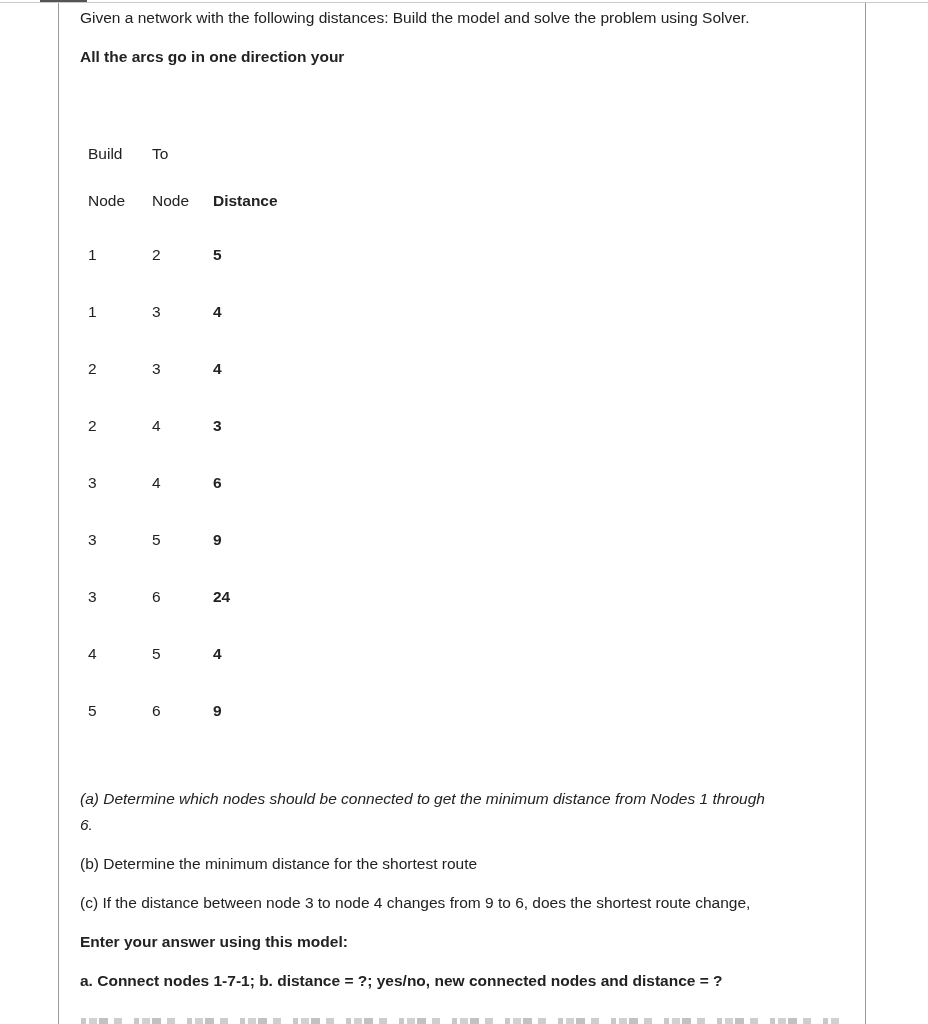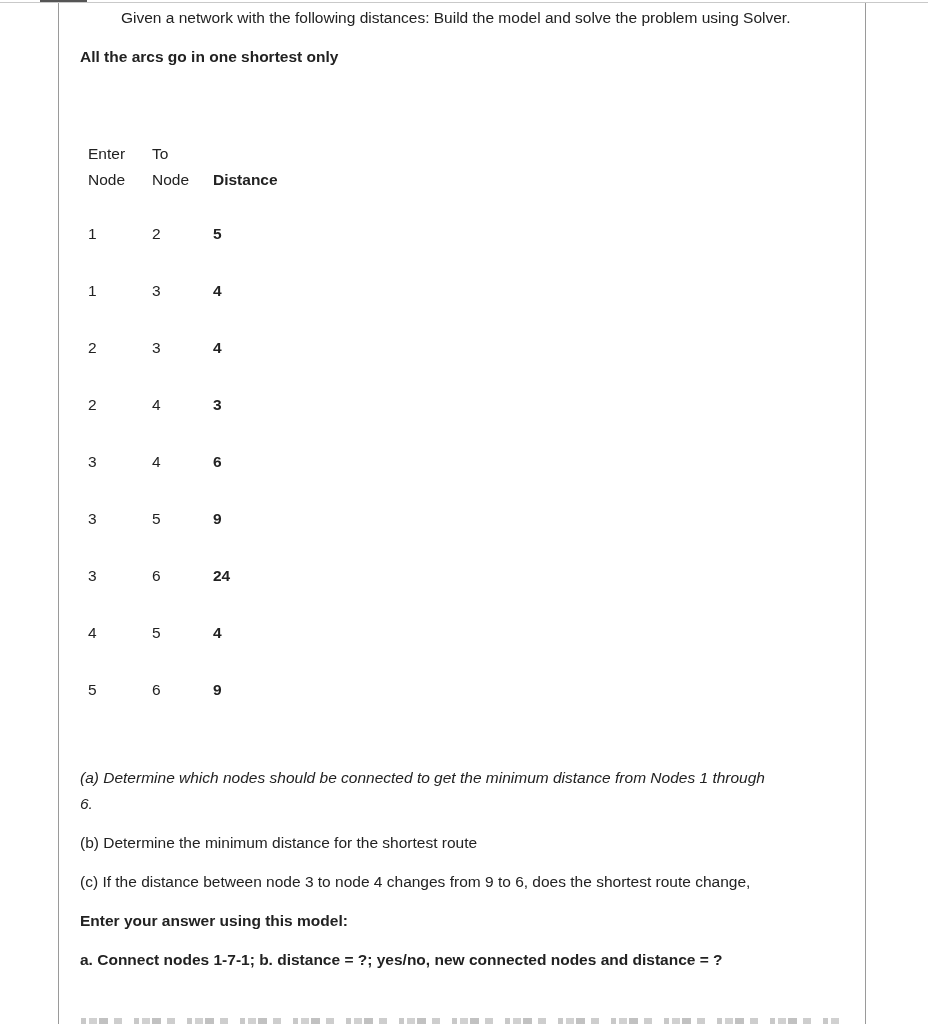--- a/index.html
+++ b/index.html
@@ -28,37 +28,37 @@
     border-left: 1px solid #9a9a9a;
     border-right: 1px solid #9a9a9a;
     padding: 2px 24px 0 21px;
     overflow: hidden;
   }
   .para {
     font-size: 15.5px;
     line-height: 26px;
     margin: 13px 0;
   }
-  .para:first-child { margin-top: 0; margin-left: 41px; }
+  .para:first-child { margin-top: 0; }
   .bold { font-weight: bold; }
   .line { display: block; white-space: nowrap; }
 
   .dist-table {
     margin: 71px 0 0 8px;
     font-size: 15.5px;
     line-height: 26px;
   }
   .trow { display: flex; }
   .trow.data-row { margin-top: 31px; }
   .trow.first-data-row { margin-top: 28px; }
   .c1 { width: 64px; }
   .c2 { width: 61px; }
   .c3 { width: 120px; font-weight: bold; }
   .hcell .hline { display: block; line-height: 26px; min-height: 26px; }
-  .hcell .hline + .hline { margin-top: 0; }
+  .hcell .hline + .hline { margin-top: 21px; }
 
   .part-a-block { margin-top: 62px; font-style: italic; }
 
   .clipped-remnant {
     position: absolute;
     left: 22px; top: 1015px;
     width: 760px; height: 6px;
     opacity: 0.55;
     background: repeating-linear-gradient(90deg,
       #9c9c9c 0px, #9c9c9c 5px, transparent 5px, transparent 8px,
@@ -70,26 +70,26 @@
 </head>
 <body>
 
 <div class="top-hairline"></div>
 <div class="top-dark-dash"></div>
 
 <div class="panel">
 
   <p class="para">Given a network with the following distances: Build the model and solve the problem using Solver.</p>
 
-  <p class="para bold">All the arcs go in one shortest only</p>
+  <p class="para bold">All the arcs go in one direction your</p>
 
   <div class="dist-table">
     <div class="trow">
       <div class="c1 hcell">
-        <span class="hline">Enter</span>
+        <span class="hline">Build</span>
         <span class="hline">Node</span>
       </div>
       <div class="c2 hcell">
         <span class="hline">To</span>
         <span class="hline">Node</span>
       </div>
       <div class="c3 hcell">
         <span class="hline"></span>
         <span class="hline">Distance</span>
       </div>

